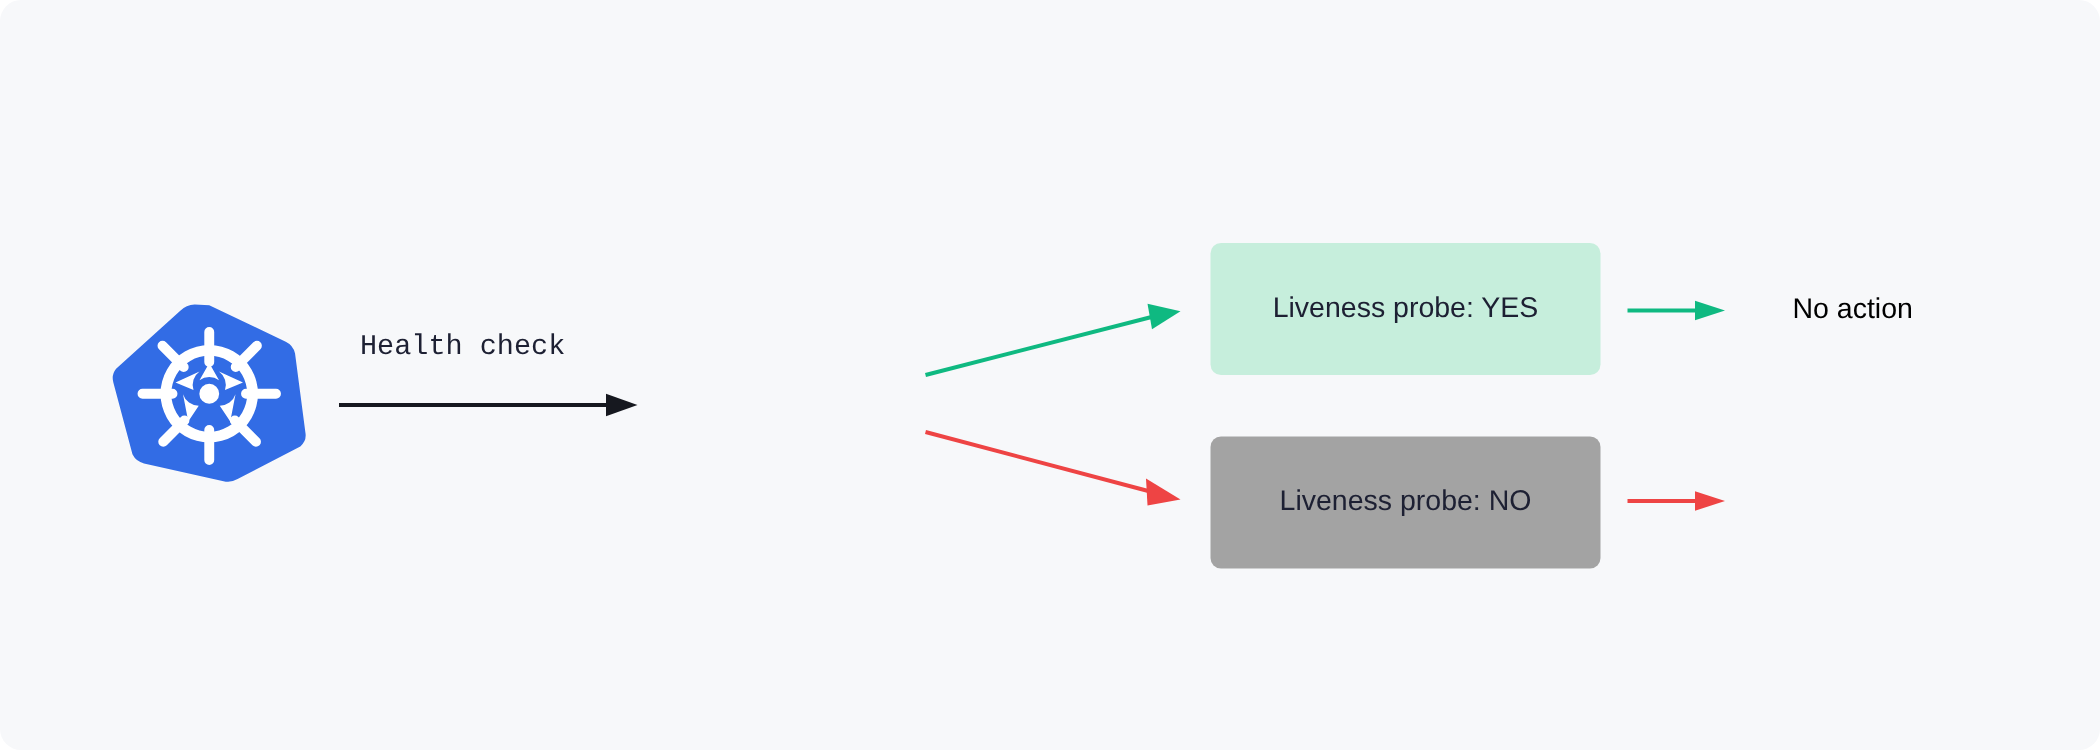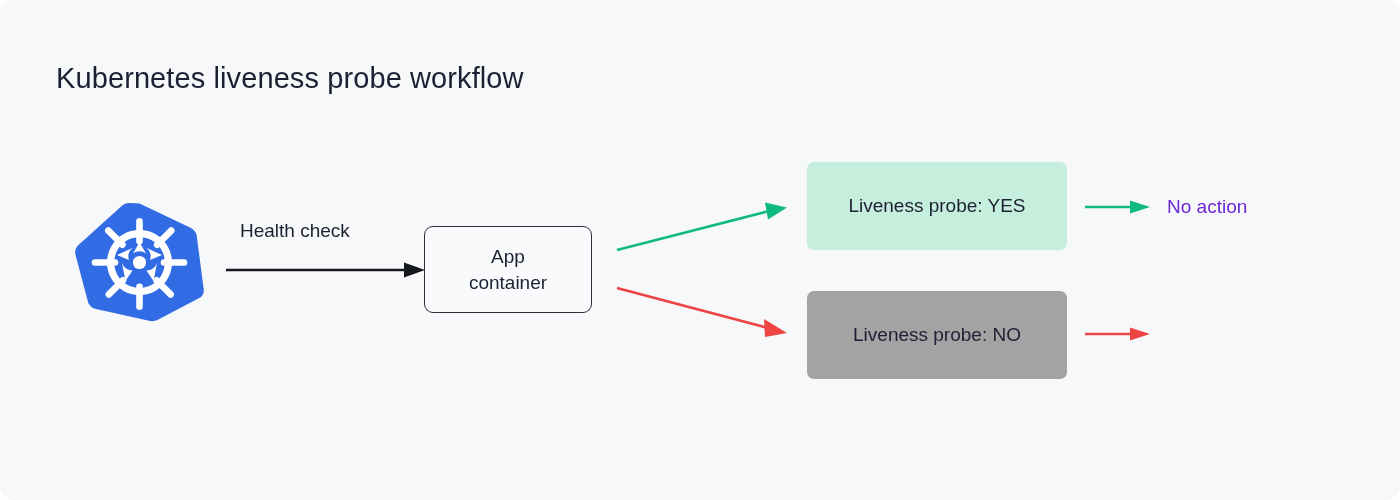--- a/index.html
+++ b/index.html
@@ -39,20 +39,21 @@
   }
 
   
   #health-check-label {
     position: absolute;
     left: 240px;
     top: 220px;
     font-size: 19px;
     color: #1d2033;
     white-space: nowrap;
+    font-family: Liberation Mono, monospace;
   }
   #health-check-arrow {
     position: absolute;
     left: 224px;
     top: 254px;
     width: 204px;
     height: 32px;
   }
 
   
@@ -118,22 +119,23 @@
     position: absolute;
     width: 68px;
     height: 20px;
   }
   #result-arrow-yes { left: 1084px; top: 197px; }
   #result-arrow-no  { left: 1084px; top: 324px; }
 
   .result-label {
     position: absolute;
     font-size: 19px;
-    color: #6d28d9;
-    white-space: nowrap;
+    color: #000000;
+    white-space: nowrap;
+    margin-left: 28px;
   }
   #result-label-yes { left: 1167px; top: 196px; }
   #result-label-no  { left: 1167px; top: 324px; }
 
   
   #spacelift-logo {
     position: absolute;
     left: 1268px;
     top: 437px;
     width: 114px;
@@ -154,21 +156,20 @@
     top: 0px;
     width: 38px;
     height: 40px;
   }
 </style>
 </head>
 <body>
 
 <div id="canvas">
 
-  <div id="page-title">Kubernetes liveness probe workflow</div>
 
   <div id="k8s-logo">
     <svg viewBox="0 0 133 121" width="133" height="121" xmlns="http://www.w3.org/2000/svg">
       <path d="M66.5 1.5 L117.5 25.8 Q122.5 28.2 123.7 33.6 L130.6 86.4 Q131.6 92.0 127.2 95.6 L85.4 117.4 Q80.9 120.0 76.0 118.8 L23.0 107.0 Q17.7 105.7 15.3 100.9 L2.6 53.2 Q1.1 48.0 4.4 43.9 L47.0 5.4 Q51.2 1.0 56.8 1.0 Z" fill="#326ce5"></path>
       <g fill="#ffffff">
         <circle cx="66.5" cy="60.5" r="6.6"></circle>
         <path d="M66.5 16.0 a3.3 3.3 0 0 1 3.3 3.3 v20.0 a3.3 3.3 0 0 1 -6.6 0 v-20.0 a3.3 3.3 0 0 1 3.3 -3.3 z"></path>
         <path d="M66.5 81.4 a3.3 3.3 0 0 1 3.3 3.3 v20.0 a3.3 3.3 0 0 1 -6.6 0 v-20.0 a3.3 3.3 0 0 1 3.3 -3.3 z"></path>
         <path d="M22.0 57.2 h20.0 a3.3 3.3 0 0 1 0 6.6 h-20.0 a3.3 3.3 0 0 1 0 -6.6 z"></path>
         <path d="M91.0 57.2 h20.0 a3.3 3.3 0 0 1 0 6.6 h-20.0 a3.3 3.3 0 0 1 0 -6.6 z"></path>
@@ -187,26 +188,20 @@
   </div>
 
   <div id="health-check-label">Health check</div>
   <div id="health-check-arrow">
     <svg viewBox="0 0 204 32" width="204" height="32" xmlns="http://www.w3.org/2000/svg">
       <line x1="2" y1="16" x2="182" y2="16" stroke="#16181f" stroke-width="2.6"></line>
       <polygon points="180,8.5 201,16 180,23.5" fill="#16181f"></polygon>
     </svg>
   </div>
 
-  <div id="app-container-box">
-    <div class="box-label">
-      <span>App</span><br>
-      <span>container</span>
-    </div>
-  </div>
 
   <div id="branch-arrows">
     <svg viewBox="0 0 215 165" width="215" height="165" xmlns="http://www.w3.org/2000/svg">
       <g>
         <line x1="17" y1="65" x2="169" y2="26" stroke="#0fb981" stroke-width="2.6"></line>
         <polygon points="165,17.5 187,22.5 168,34.5" fill="#0fb981"></polygon>
       </g>
       <g>
         <line x1="17" y1="103" x2="168" y2="143" stroke="#ee4444" stroke-width="2.6"></line>
         <polygon points="164,134 187,148 165,152" fill="#ee4444"></polygon>

